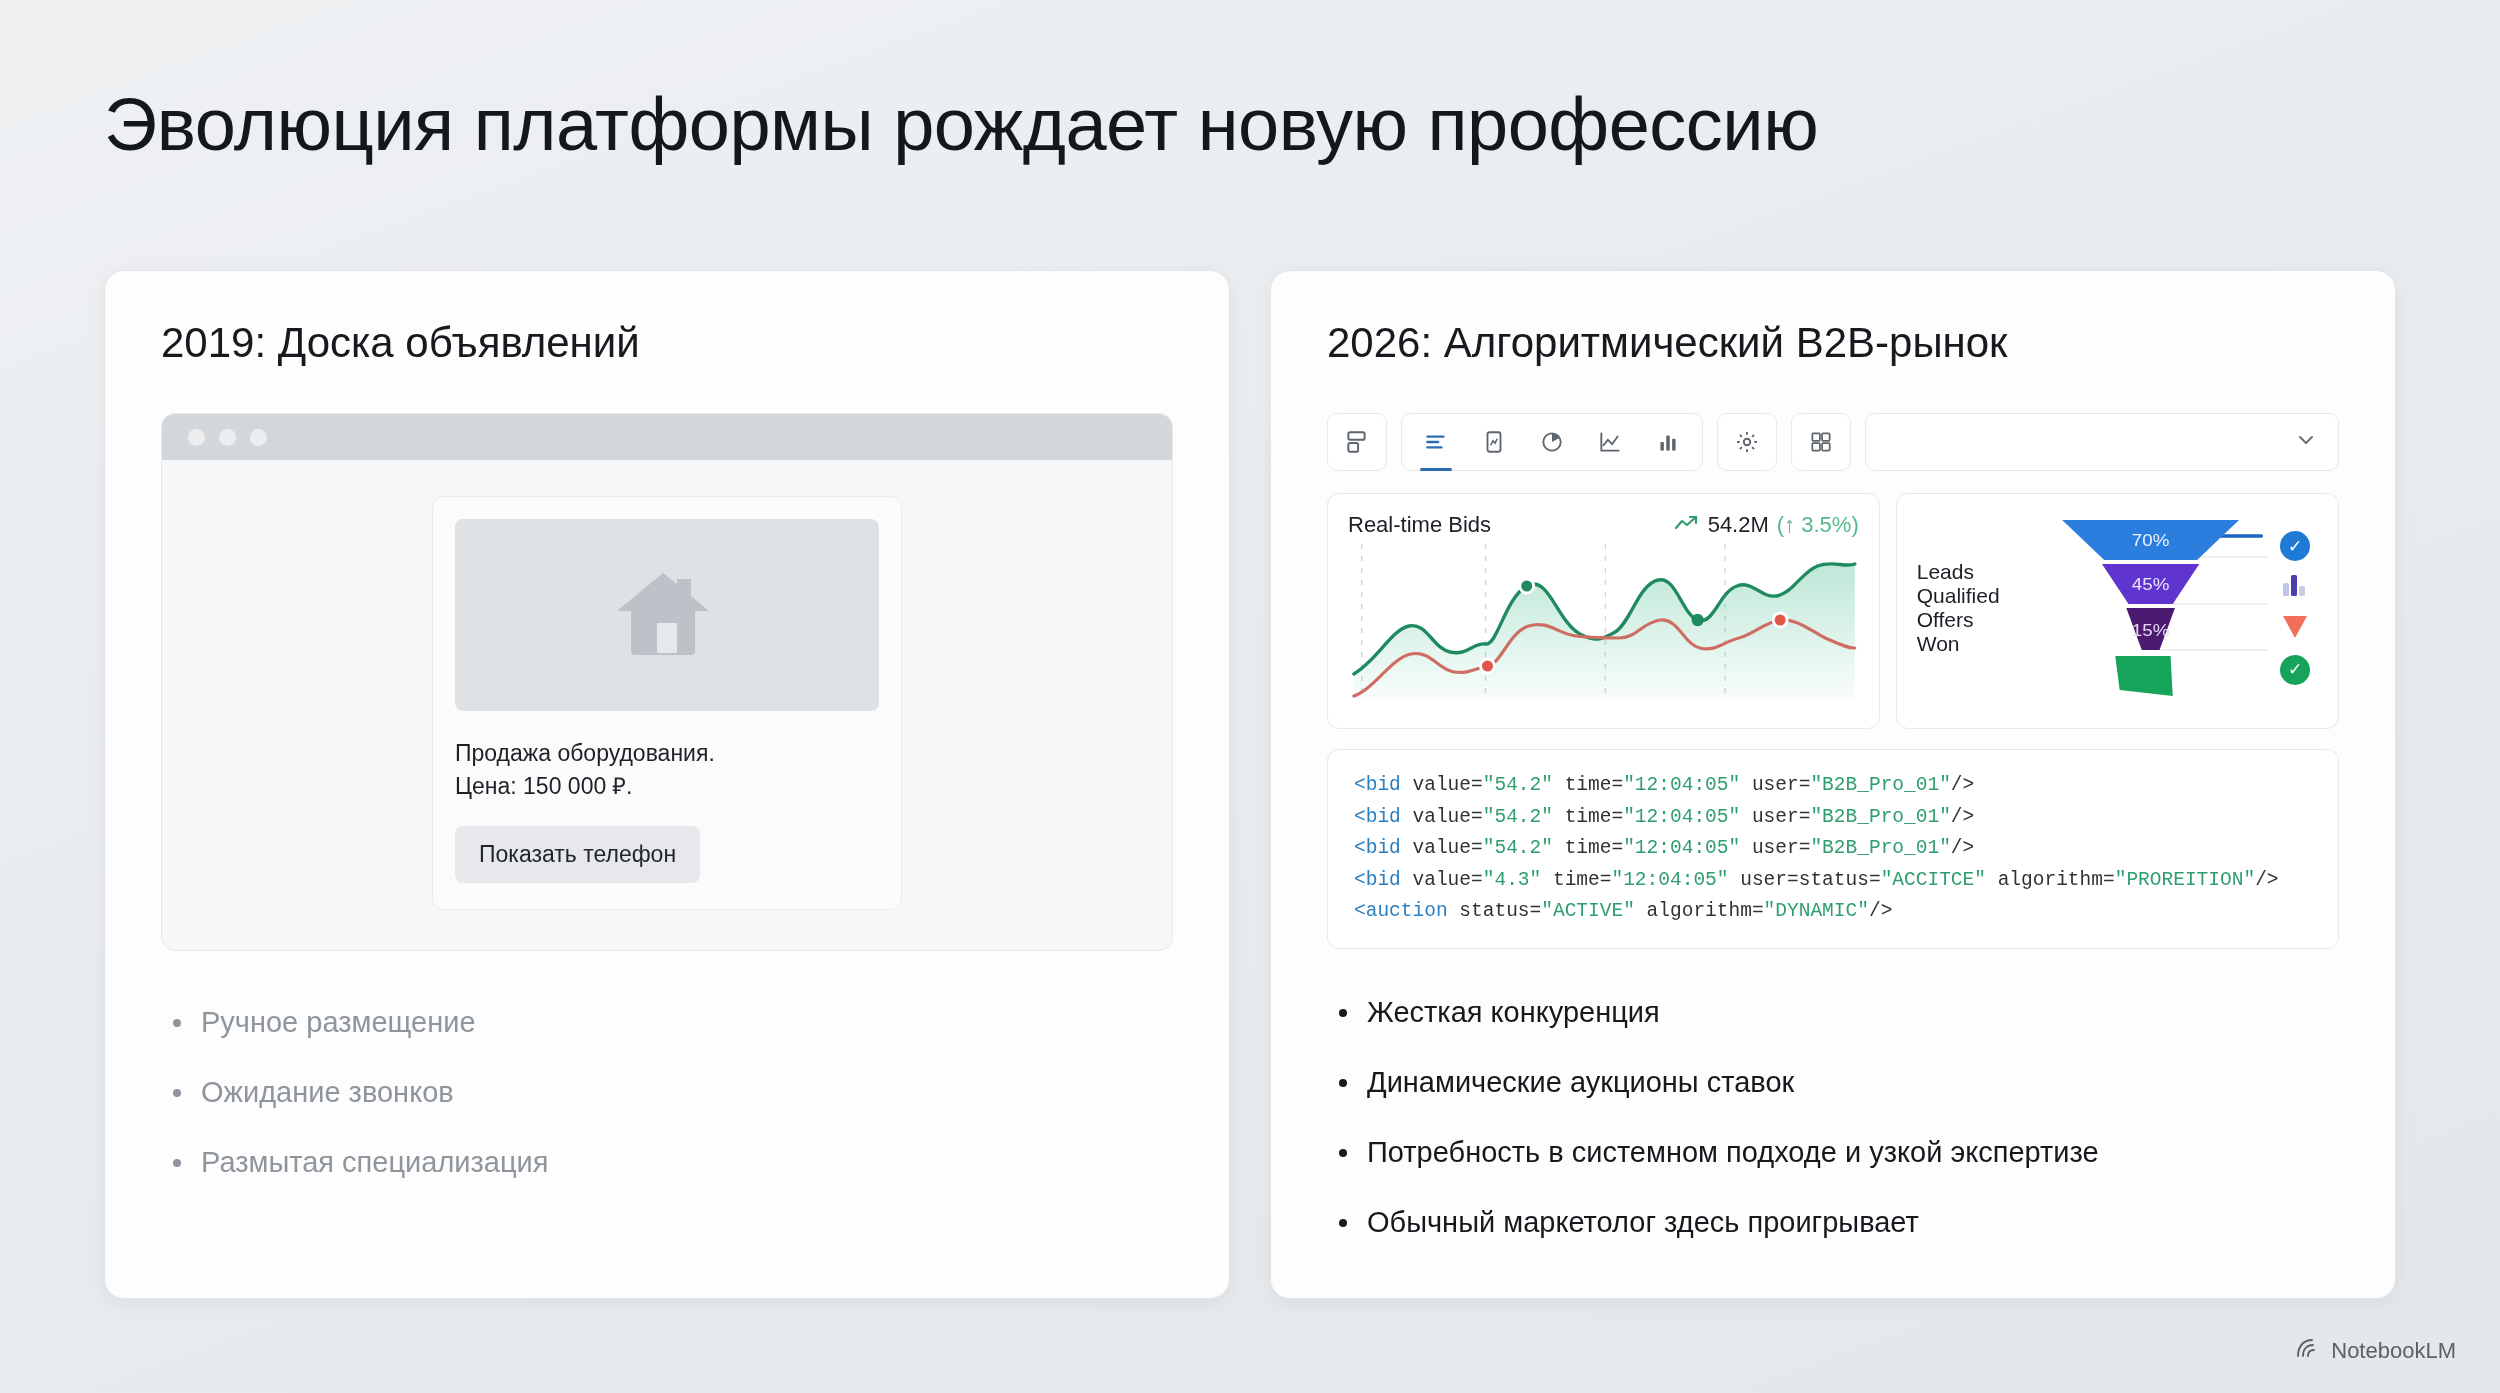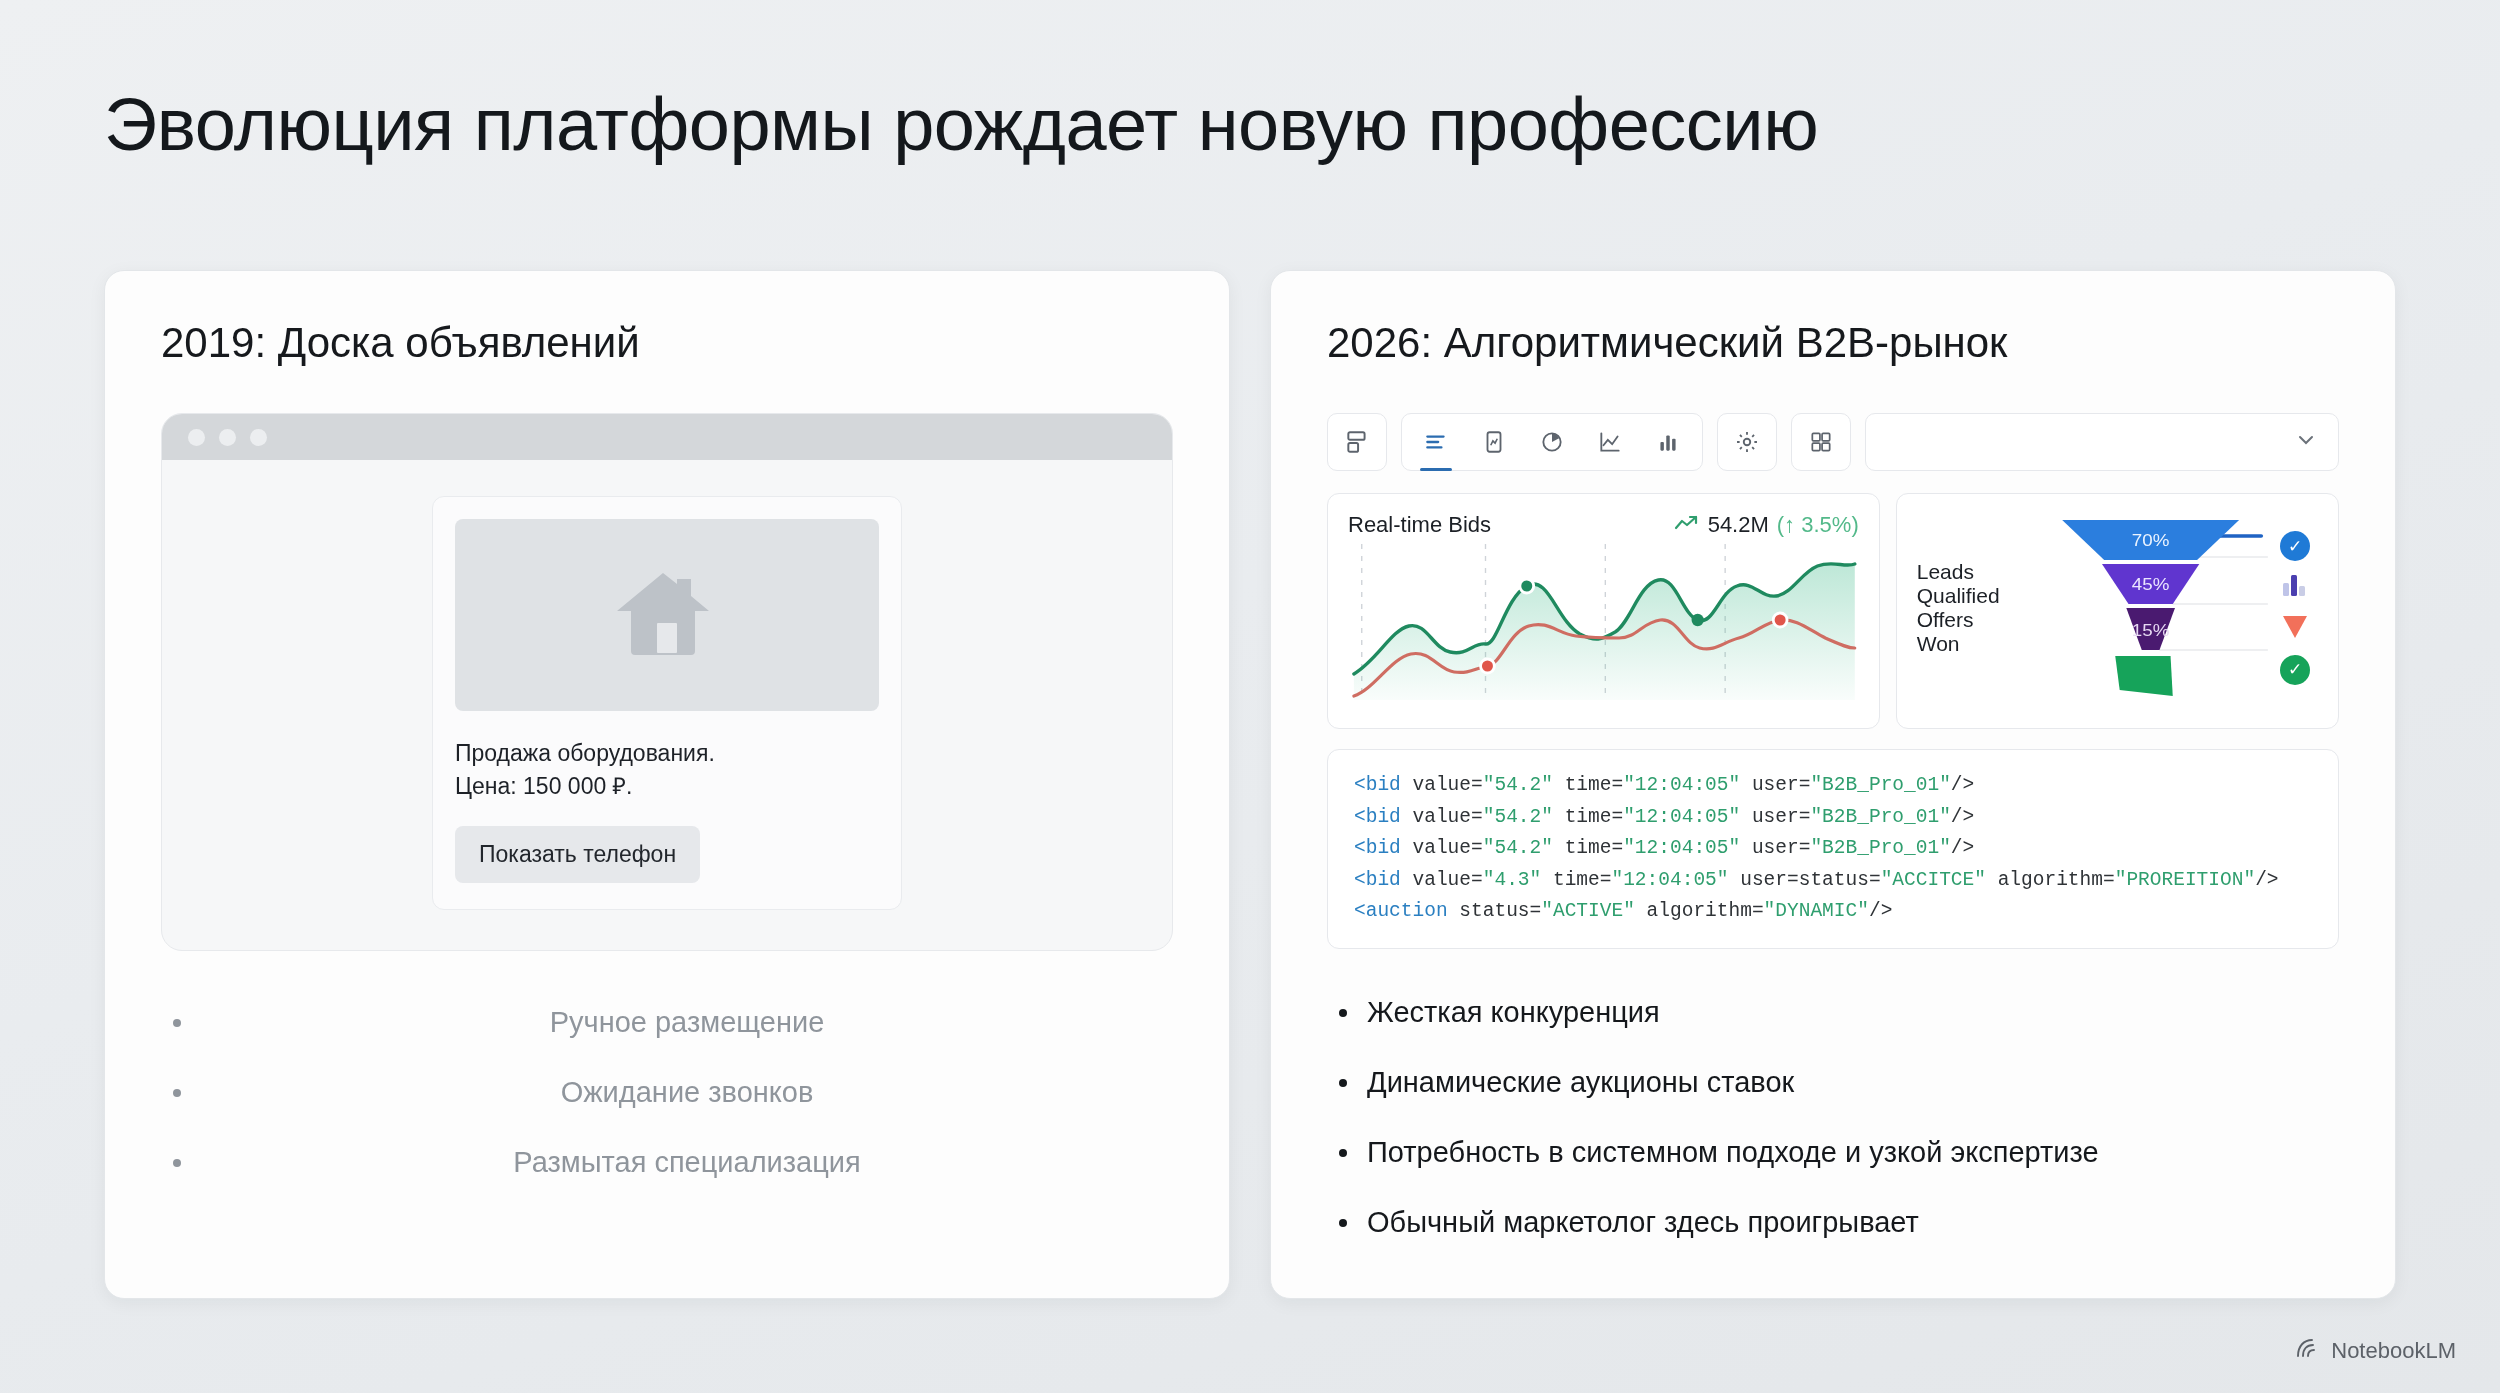--- a/index.html
+++ b/index.html
@@ -46,21 +46,21 @@
     font-weight: 400;
     color: #16191d;
     margin-bottom: 46px;
     white-space: nowrap;
   }
 
   
   .browser {
     background: #f6f7f8;
     border: 1px solid #e7e9ec;
-    border-radius: 21px;
+    border-radius: 14px;
     overflow: hidden;
     margin-bottom: 52px;
   }
   .browser-bar {
     height: 46px;
     background: #d4d7da;
     display: flex;
     align-items: center;
     padding-left: 26px;
     gap: 14px;
@@ -115,21 +115,21 @@
   ul.bullets li:last-child { margin-bottom: 0; }
   ul.bullets li::before {
     content: "";
     position: absolute;
     left: 12px;
     top: 16px;
     width: 8px; height: 8px;
     border-radius: 50%;
     background: currentColor;
   }
-  .bullets-muted li { color: #8f959c; text-align: center; }
+  .bullets-muted li { color: #8f959c; }
   .bullets-dark li { color: #15181c; }
 
   
   .app-toolbar {
     display: flex;
     align-items: center;
     gap: 14px;
     margin-bottom: 22px;
   }
   .tb-box {

